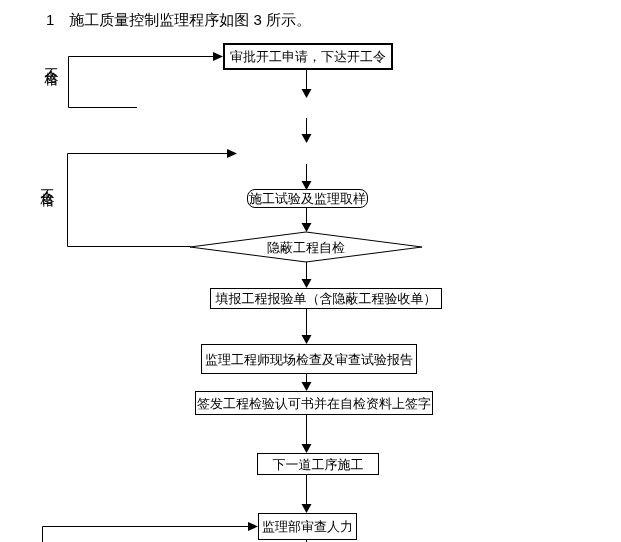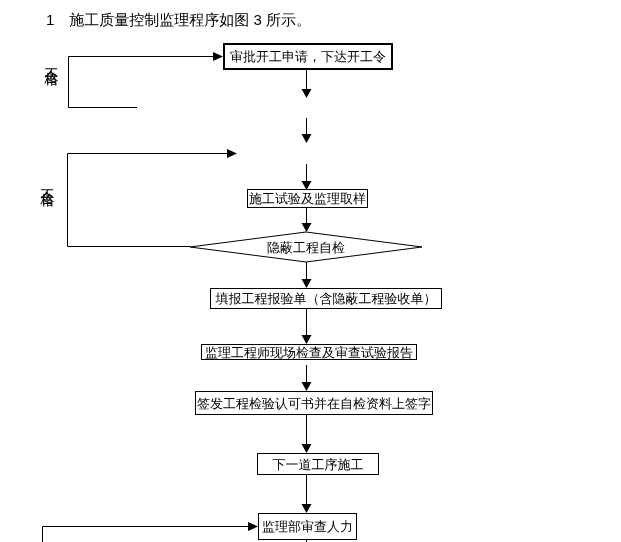--- a/index.html
+++ b/index.html
@@ -113,27 +113,27 @@
       <polygon points="213,52 213,61 223,56.5"></polygon>
       <polygon points="227,149 227,158 237,153.5"></polygon>
       <polygon points="248,522 248,531 258,526.5"></polygon>
     </g>
   </svg>
 
   <div class="node thick" style="left:223px; top:43px;  width:170px; height:27px;">审批开工申请，下达开工令</div>
 
 
 
-  <div class="node" style="left:247px; top:189px; width:121px; height:19px;">施工试验及监理取样</div>
+  <div class="node" style="left:247px; top:189px; width:121px; height:19px;border-radius:8px;">施工试验及监理取样</div>
 
   <div class="diamond-label" style="left:246px; top:240px; width:120px; height:15px;">隐蔽工程自检</div>
 
   <div class="node" style="left:210px; top:288px; width:232px; height:21px;">填报工程报验单（含隐蔽工程验收单）</div>
 
-  <div class="node" style="left:201px; top:344px; width:216px; height:16px;">监理工程师现场检查及审查试验报告</div>
+  <div class="node" style="left:201px; top:344px; width:216px; height:30px;">监理工程师现场检查及审查试验报告</div>
 
   <div class="node" style="left:195px; top:391px; width:238px; height:24px;">签发工程检验认可书并在自检资料上签字</div>
 
   <div class="node" style="left:257px; top:453px; width:122px; height:22px;text-align:right;">下一道工序施工</div>
 
   <div class="node" style="left:258px; top:513px; width:99px;  height:27px;">监理部审查人力</div>
 
 </div>
 
 </body></html>

